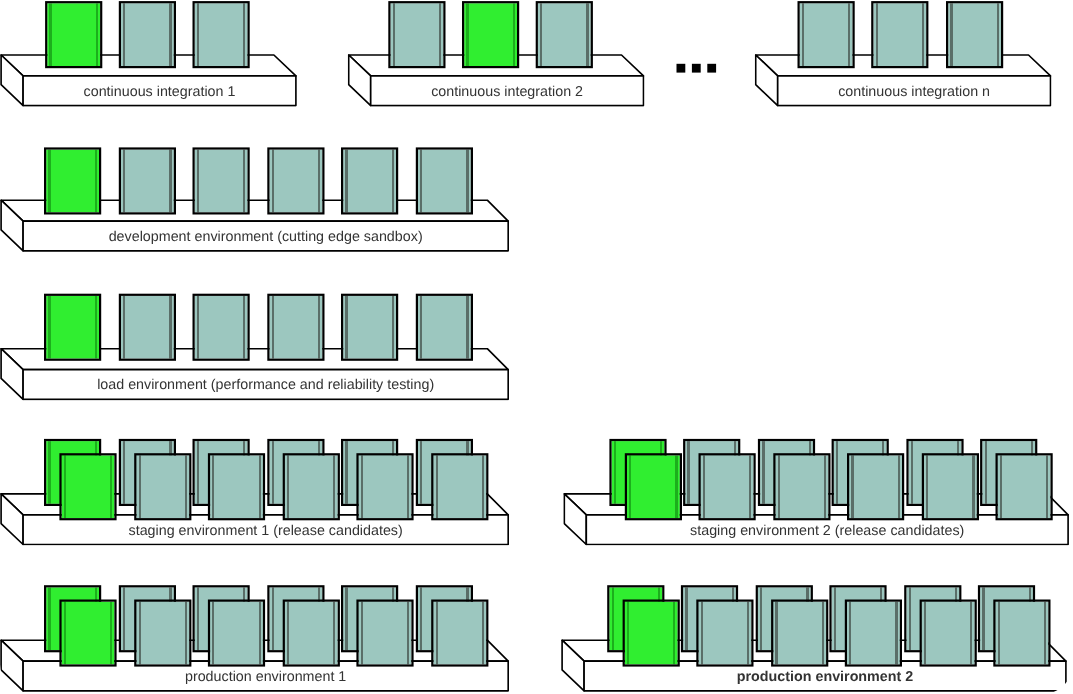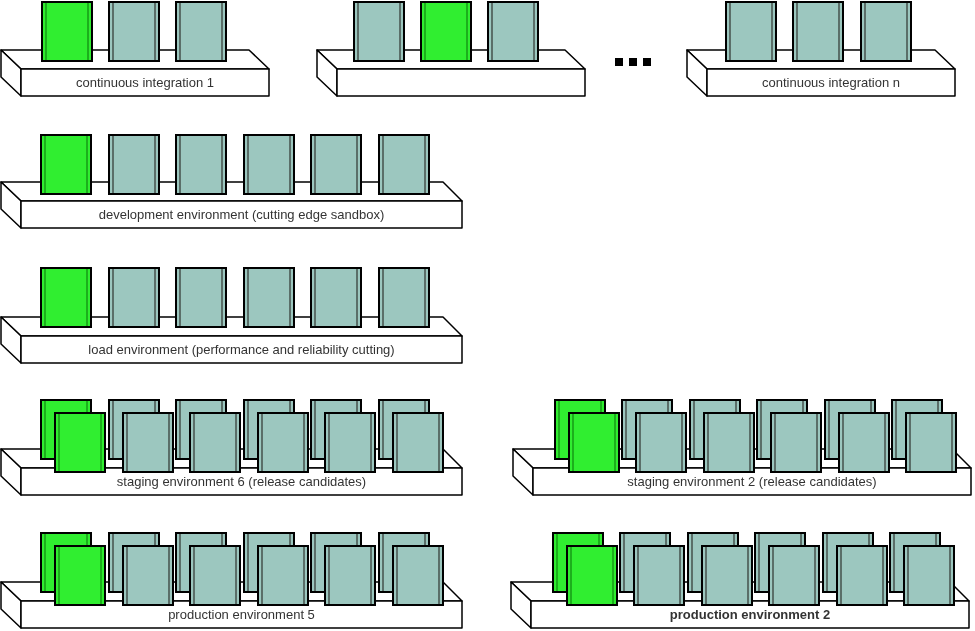--- a/index.html
+++ b/index.html
@@ -2,20 +2,21 @@
 <html><head>
 <meta charset="utf-8">
 <style>
   html,body{margin:0;padding:0;background:#ffffff;}
   .stage{
     position:relative;
     width:975px;height:631px;
     background:#ffffff;
     font-family:"Liberation Sans", sans-serif;
     overflow:hidden;
+    border-radius:27px;
     --sf:#9cc7bf; --ss:#5a6e68;      
     --af:#30ee30; --as:#1caf1c;      
     --bf:#ffffff; --ol:#000000;      
     --lc:#333333;                    
   }
   .platform{position:absolute;}
   .platform svg{display:block;position:absolute;left:0;top:0;}
   .platform svg .face{fill:var(--bf);stroke:var(--ol);stroke-width:1.5;stroke-linejoin:round;}
   .cards{position:absolute;left:0;top:0;}
   .card{
@@ -63,20 +64,21 @@
     <svg width="270" height="48" viewBox="0 0 270 48">
       <polygon class="face" points="1,1 249,1 269,20 21,20"></polygon>
       <polygon class="face" points="1,1 21,20 21,47 1,28"></polygon>
       <rect class="face" x="21" y="20" width="248" height="27"></rect>
     </svg>
     <div class="cards">
         <div class="card" style="left: 37px; top: -48px;"></div>
         <div class="card active" style="left: 104px; top: -48px;"></div>
         <div class="card" style="left: 171px; top: -48px;"></div>
       </div>
+    <div class="base-label">continuous integration 2</div>
   </div>
 
   <div class="dots">
       <div class="dot"></div>
       <div class="dot"></div>
       <div class="dot"></div>
     </div>
 
   <div class="platform wleft" style="left:0px;top:181px;width:463px;height:48px;">
     <svg width="463" height="48" viewBox="0 0 463 48">
@@ -116,21 +118,21 @@
       <rect class="face" x="21" y="20" width="441" height="27"></rect>
     </svg>
     <div class="cards">
         <div class="card active" style="left: 40px; top: -49px;"></div>
         <div class="card" style="left: 108px; top: -49px;"></div>
         <div class="card" style="left: 175px; top: -49px;"></div>
         <div class="card" style="left: 243px; top: -49px;"></div>
         <div class="card" style="left: 310px; top: -49px;"></div>
         <div class="card" style="left: 378px; top: -49px;"></div>
       </div>
-    <div class="base-label">load environment (performance and reliability cutting)</div>
+    <div class="base-label">load environment (performance and reliability testing)</div>
   </div>
 
   <div class="platform wleft" style="left:0px;top:448px;width:463px;height:48px;">
     <svg width="463" height="48" viewBox="0 0 463 48">
       <polygon class="face" points="1,1 443,1 462,20 21,20"></polygon>
       <polygon class="face" points="1,1 21,20 21,47 1,28"></polygon>
       <rect class="face" x="21" y="20" width="441" height="27"></rect>
     </svg>
     <div class="cards">
         <div class="card active" style="left: 40px; top: -49px;"></div>
@@ -139,21 +141,21 @@
         <div class="card" style="left: 122px; top: -36px;"></div>
         <div class="card" style="left: 175px; top: -49px;"></div>
         <div class="card" style="left: 189px; top: -36px;"></div>
         <div class="card" style="left: 243px; top: -49px;"></div>
         <div class="card" style="left: 257px; top: -36px;"></div>
         <div class="card" style="left: 310px; top: -49px;"></div>
         <div class="card" style="left: 324px; top: -36px;"></div>
         <div class="card" style="left: 378px; top: -49px;"></div>
         <div class="card" style="left: 392px; top: -36px;"></div>
       </div>
-    <div class="base-label">staging environment 6 (release candidates)</div>
+    <div class="base-label">staging environment 1 (release candidates)</div>
   </div>
 
   <div class="platform wright" style="left:512px;top:448px;width:460px;height:48px;">
     <svg width="460" height="48" viewBox="0 0 460 48">
       <polygon class="face" points="1,1 440,1 459,20 21,20"></polygon>
       <polygon class="face" points="1,1 21,20 21,47 1,28"></polygon>
       <rect class="face" x="21" y="20" width="438" height="27"></rect>
     </svg>
     <div class="cards">
         <div class="card active" style="left: 42px; top: -49px;"></div>
@@ -185,21 +187,21 @@
         <div class="card" style="left: 122px; top: -36px;"></div>
         <div class="card" style="left: 175px; top: -49px;"></div>
         <div class="card" style="left: 189px; top: -36px;"></div>
         <div class="card" style="left: 243px; top: -49px;"></div>
         <div class="card" style="left: 257px; top: -36px;"></div>
         <div class="card" style="left: 310px; top: -49px;"></div>
         <div class="card" style="left: 324px; top: -36px;"></div>
         <div class="card" style="left: 378px; top: -49px;"></div>
         <div class="card" style="left: 392px; top: -36px;"></div>
       </div>
-    <div class="base-label">production environment 5</div>
+    <div class="base-label">production environment 1</div>
   </div>
 
   <div class="platform wright" style="left:510px;top:581px;width:460px;height:48px;font-weight:bold;">
     <svg width="460" height="48" viewBox="0 0 460 48">
       <polygon class="face" points="1,1 440,1 459,20 21,20"></polygon>
       <polygon class="face" points="1,1 21,20 21,47 1,28"></polygon>
       <rect class="face" x="21" y="20" width="438" height="27"></rect>
     </svg>
     <div class="cards">
         <div class="card active" style="left: 42px; top: -49px;"></div>

